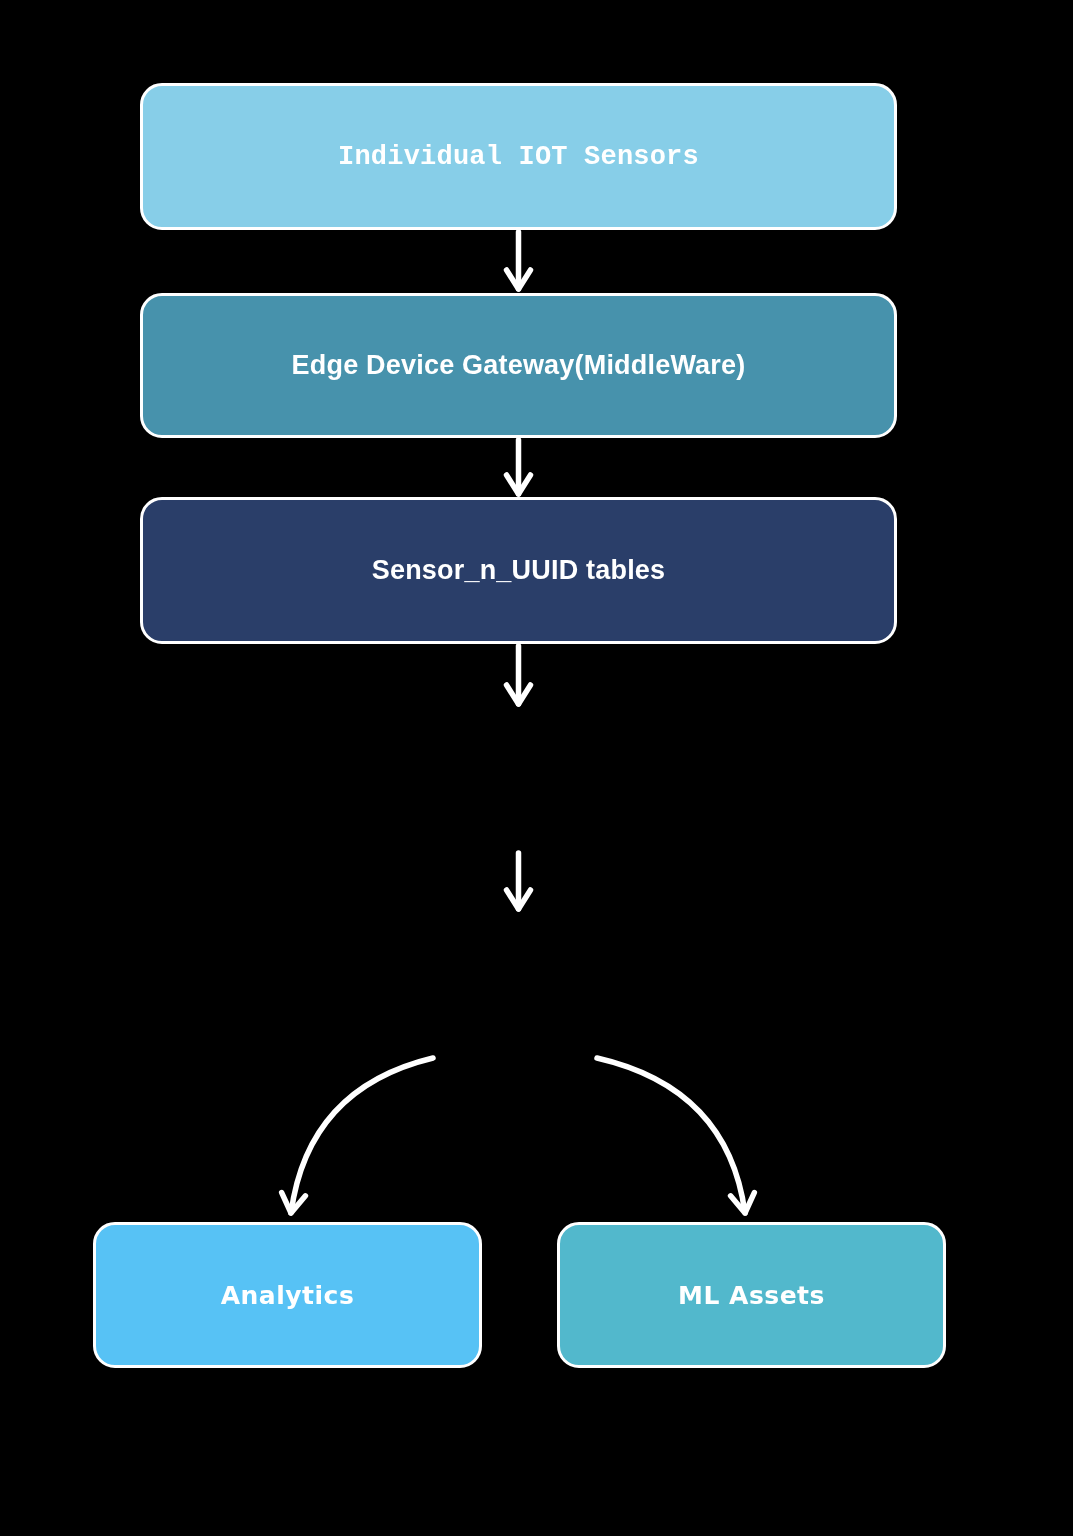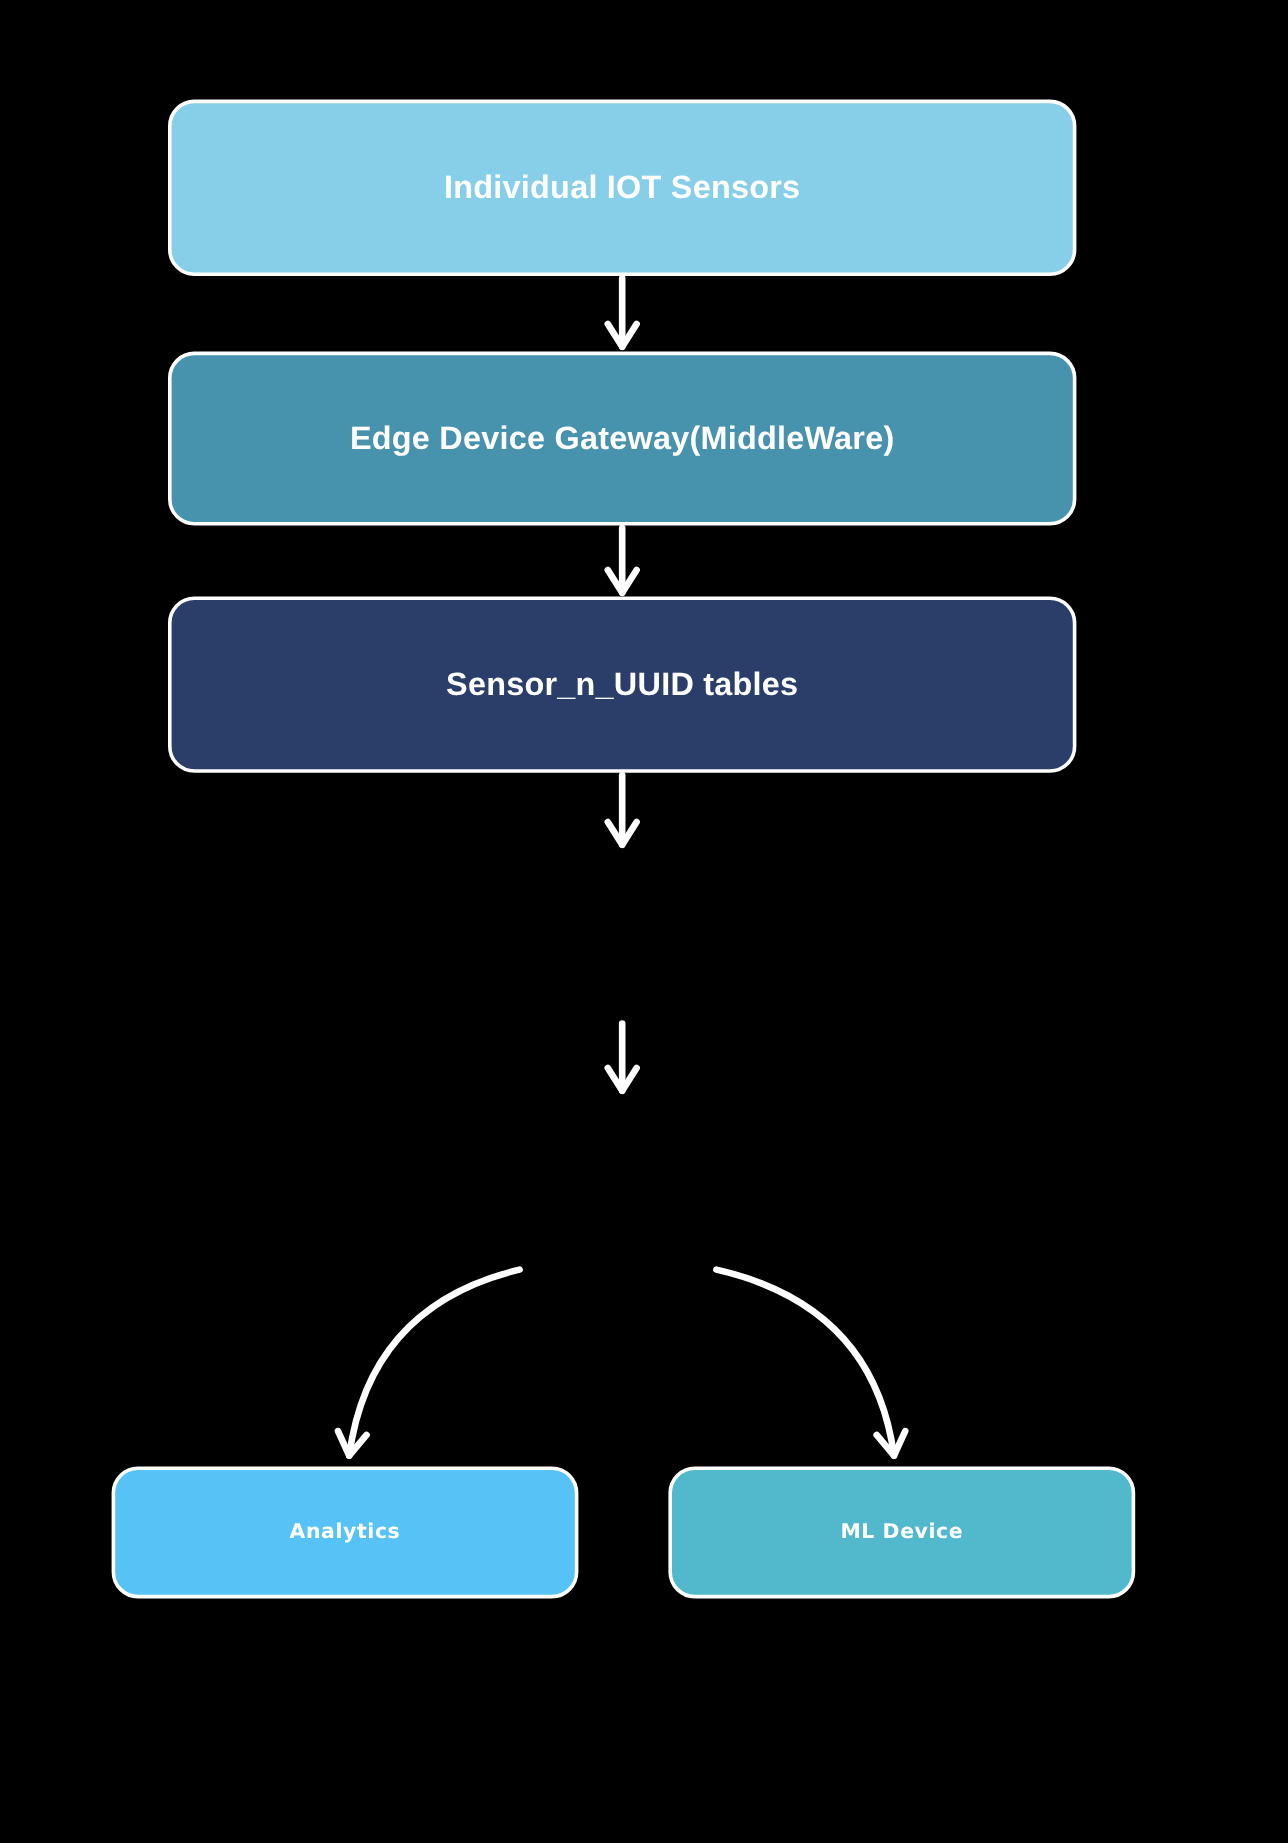--- a/index.html
+++ b/index.html
@@ -30,23 +30,23 @@
     left: 140px;
     width: 757px;
     height: 147px;
     font-family: "Liberation Sans", sans-serif;
     font-size: 27px;
     letter-spacing: 0.2px;
   }
   .bottom-node {
     top: 1222px;
     width: 389px;
-    height: 110px;
+    height: 146px;
     font-family: "DejaVu Sans", sans-serif;
-    font-size: 17px;
+    font-size: 25px;
     letter-spacing: 0.5px;
   }
   #edges {
     position: absolute;
     left: 0;
     top: 0;
     width: 1073px;
     height: 1536px;
     pointer-events: none;
   }
@@ -70,35 +70,35 @@
     </defs>
 
     <path class="edge" marker-end="url(#vhead)" d="M 518.5 232 L 518.5 289" style="stroke: rgb(255, 255, 255);"></path>
     <path class="edge" marker-end="url(#vhead)" d="M 518.5 440 L 518.5 494" style="stroke: rgb(255, 255, 255);"></path>
     <path class="edge" marker-end="url(#vhead)" d="M 518.5 646 L 518.5 704" style="stroke: rgb(255, 255, 255);"></path>
     <path class="edge" marker-end="url(#vhead)" d="M 518.5 853 L 518.5 909" style="stroke: rgb(255, 255, 255);"></path>
     <path class="edge" marker-end="url(#vhead)" d="M 433 1058 Q 308 1088 291 1213" style="stroke: rgb(255, 255, 255);"></path>
     <path class="edge" marker-end="url(#vhead)" d="M 597 1058 Q 728 1088 745 1213" style="stroke: rgb(255, 255, 255);"></path>
   </svg>
 
-  <div class="node top-node" style="top: 83px; background: rgb(135, 206, 232); color: rgb(255, 255, 255); border-color: rgb(255, 255, 255);">
+  <div class="node top-node" style="top: 83px; background: rgb(135, 206, 232); color: rgb(255, 255, 255); border-color: rgb(255, 255, 255); font-family: Liberation Mono, monospace;">
     <span>Individual IOT Sensors</span>
   </div>
 
   <div class="node top-node" style="top: 293px; height: 145px; background: rgb(71, 146, 172); color: #ffffff; border-color: rgb(255, 255, 255); text-align: right;">
     <span>Edge Device Gateway(MiddleWare)</span>
   </div>
 
   <div class="node top-node" style="top: 497px; background: rgb(42, 62, 105); color: rgb(255, 255, 255); border-color: rgb(255, 255, 255);">
     <span>Sensor_n_UUID tables</span>
   </div>
 
 
 
   <div class="node bottom-node" style="left: 93px; background: rgb(87, 194, 245); color: rgb(255, 255, 255); border-color: rgb(255, 255, 255);">
     <span>Analytics</span>
   </div>
 
   <div class="node bottom-node" style="left: 557px; background: rgb(82, 184, 204); color: rgb(255, 255, 255); border-color: rgb(255, 255, 255);">
-    <span>ML Device</span>
+    <span>ML Assets</span>
   </div>
 
 </div>
 
 </body></html>

